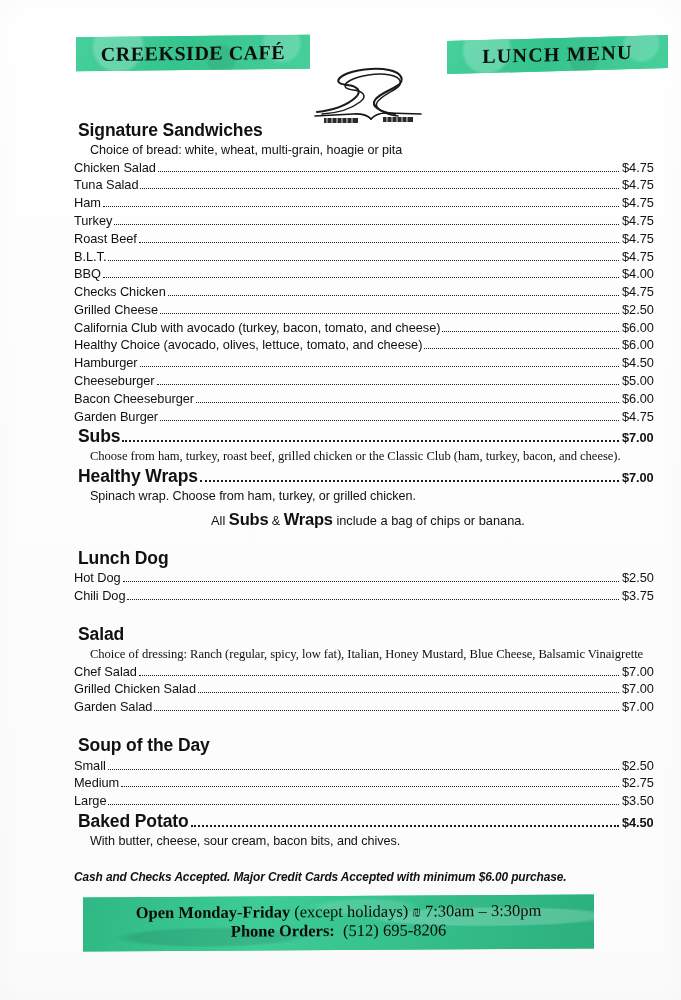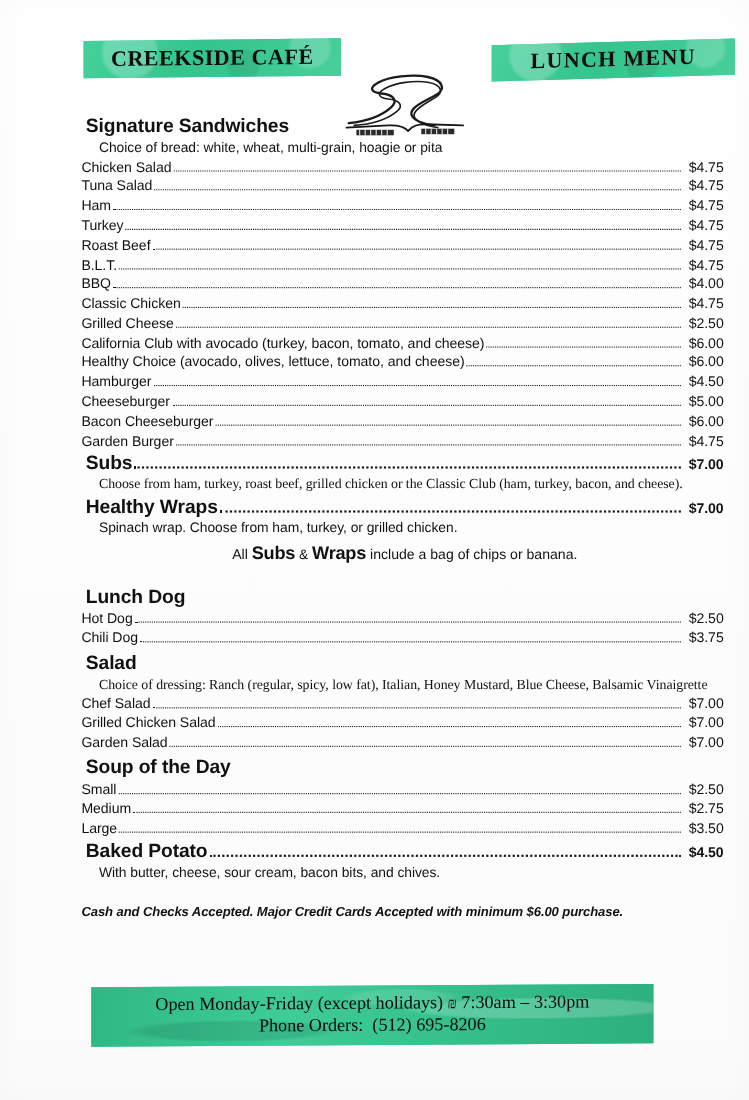--- a/index.html
+++ b/index.html
@@ -97,21 +97,21 @@
     position: absolute;
     left: 74px;
     top: 101px;
     width: 588px;
   }
 
   .section-head {
     font-size: 17.5px;
     font-weight: bold;
     letter-spacing: -0.1px;
-    margin: 2px 0 0 4px;
+    margin: 18px 0 0 4px;
     line-height: 1.30;
     white-space: nowrap;
   }
   .section-head.with-price {
     margin: 0 0 0 4px;
     display: flex;
     align-items: baseline;
   }
   .section-head.with-price .sh-label { flex: 0 0 auto; }
 
@@ -139,21 +139,21 @@
     height: 0;
     min-width: 8px;
   }
   .section-head.with-price .leader {
     border-bottom-width: 2px;
     margin-bottom: 4px;
   }
   .price {
     flex: 0 0 auto;
     font-size: 12.8px;
-    text-align: center;
+    text-align: left;
     min-width: 40px;
   }
 
   .center-note {
     text-align: center;
     margin: 5px 0 18px 0;
     font-size: 12.8px;
     white-space: nowrap;
   }
   .center-note .big {
@@ -199,21 +199,21 @@
     pointer-events:none;
   }
   .footer-line {
     position: relative;
     z-index: 2;
     line-height: 1.16;
     white-space: nowrap;
   }
   .footer-line-1 { font-size: 16.5px; padding-top: 5px; }
   .footer-line-2 { font-size: 16.5px; }
-  .fb { font-weight: normal; }
+  .fb { font-weight: bold; }
   .fsym { font-size: 14px; padding: 0 4px; }
 </style>
 </head>
 <body>
 
 <div class="sheet">
 
   <div class="header">
 
     <div class="banner banner-left">
@@ -282,21 +282,21 @@
         <span class="name">B.L.T.</span>
         <span class="leader"></span>
         <span class="price">$4.75</span>
       </div>
     <div class="row">
         <span class="name">BBQ</span>
         <span class="leader"></span>
         <span class="price">$4.00</span>
       </div>
     <div class="row">
-        <span class="name">Classic Chicken</span>
+        <span class="name">Checks Chicken</span>
         <span class="leader"></span>
         <span class="price">$4.75</span>
       </div>
     <div class="row">
         <span class="name">Grilled Cheese</span>
         <span class="leader"></span>
         <span class="price">$2.50</span>
       </div>
     <div class="row">
         <span class="name">California Club with avocado (turkey, bacon, tomato, and cheese)</span>

